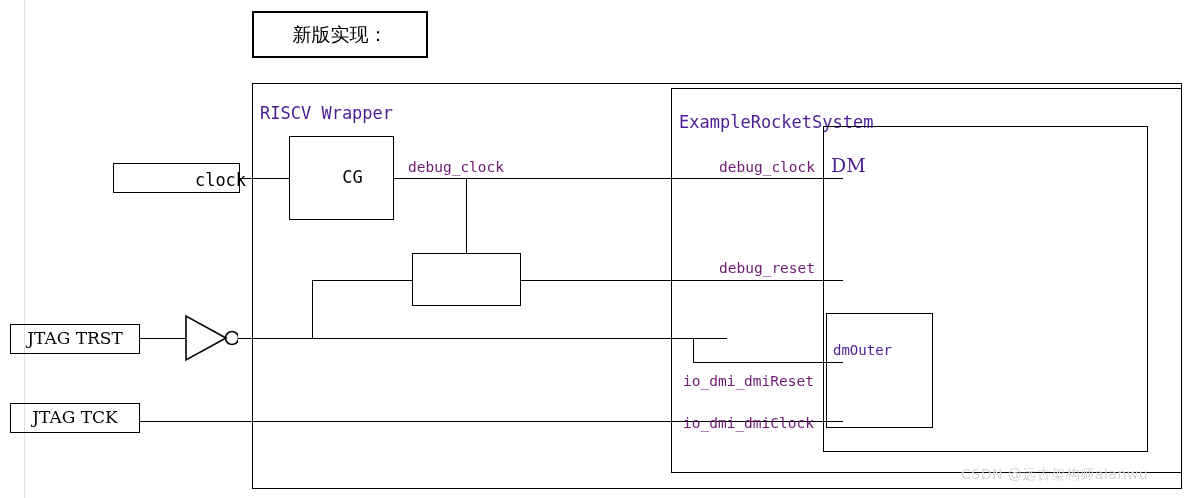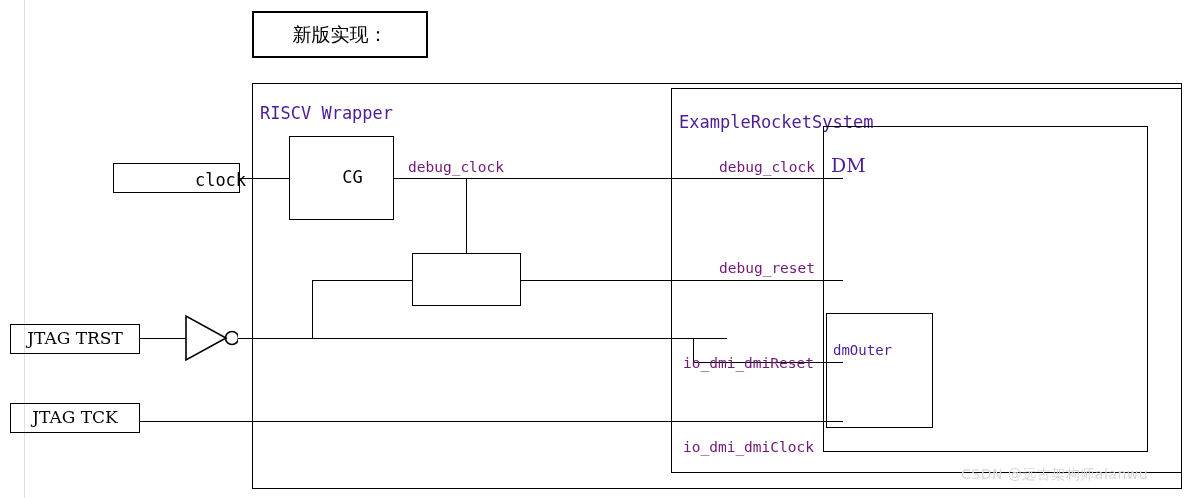--- a/index.html
+++ b/index.html
@@ -148,19 +148,19 @@
   <div class="hwire" style="left:693px; top:362px; width:150px;"></div>
 
   <div class="hwire" style="left:140px; top:421px; width:703px;"></div>
 
   <div class="sig" style="left:408px; top:160px;">debug_clock</div>
 
   <div class="sig" style="left:719px; top:160px;">debug_clock</div>
 
   <div class="sig" style="left:719px; top:261px;">debug_reset</div>
 
-  <div class="sig" style="left:683px; top:356px;">io_dmi_dmiReset</div>
+  <div class="sig" style="left:683px; top:374px;">io_dmi_dmiReset</div>
 
-  <div class="sig" style="left:683px; top:440px;text-align:right;">io_dmi_dmiClock</div>
+  <div class="sig" style="left:683px; top:416px;text-align:right;">io_dmi_dmiClock</div>
 
   <div class="watermark" style="left:961px; top:466px;">CSDN @远古架构师alanwu</div>
 
 </div>
 
 </body></html>

